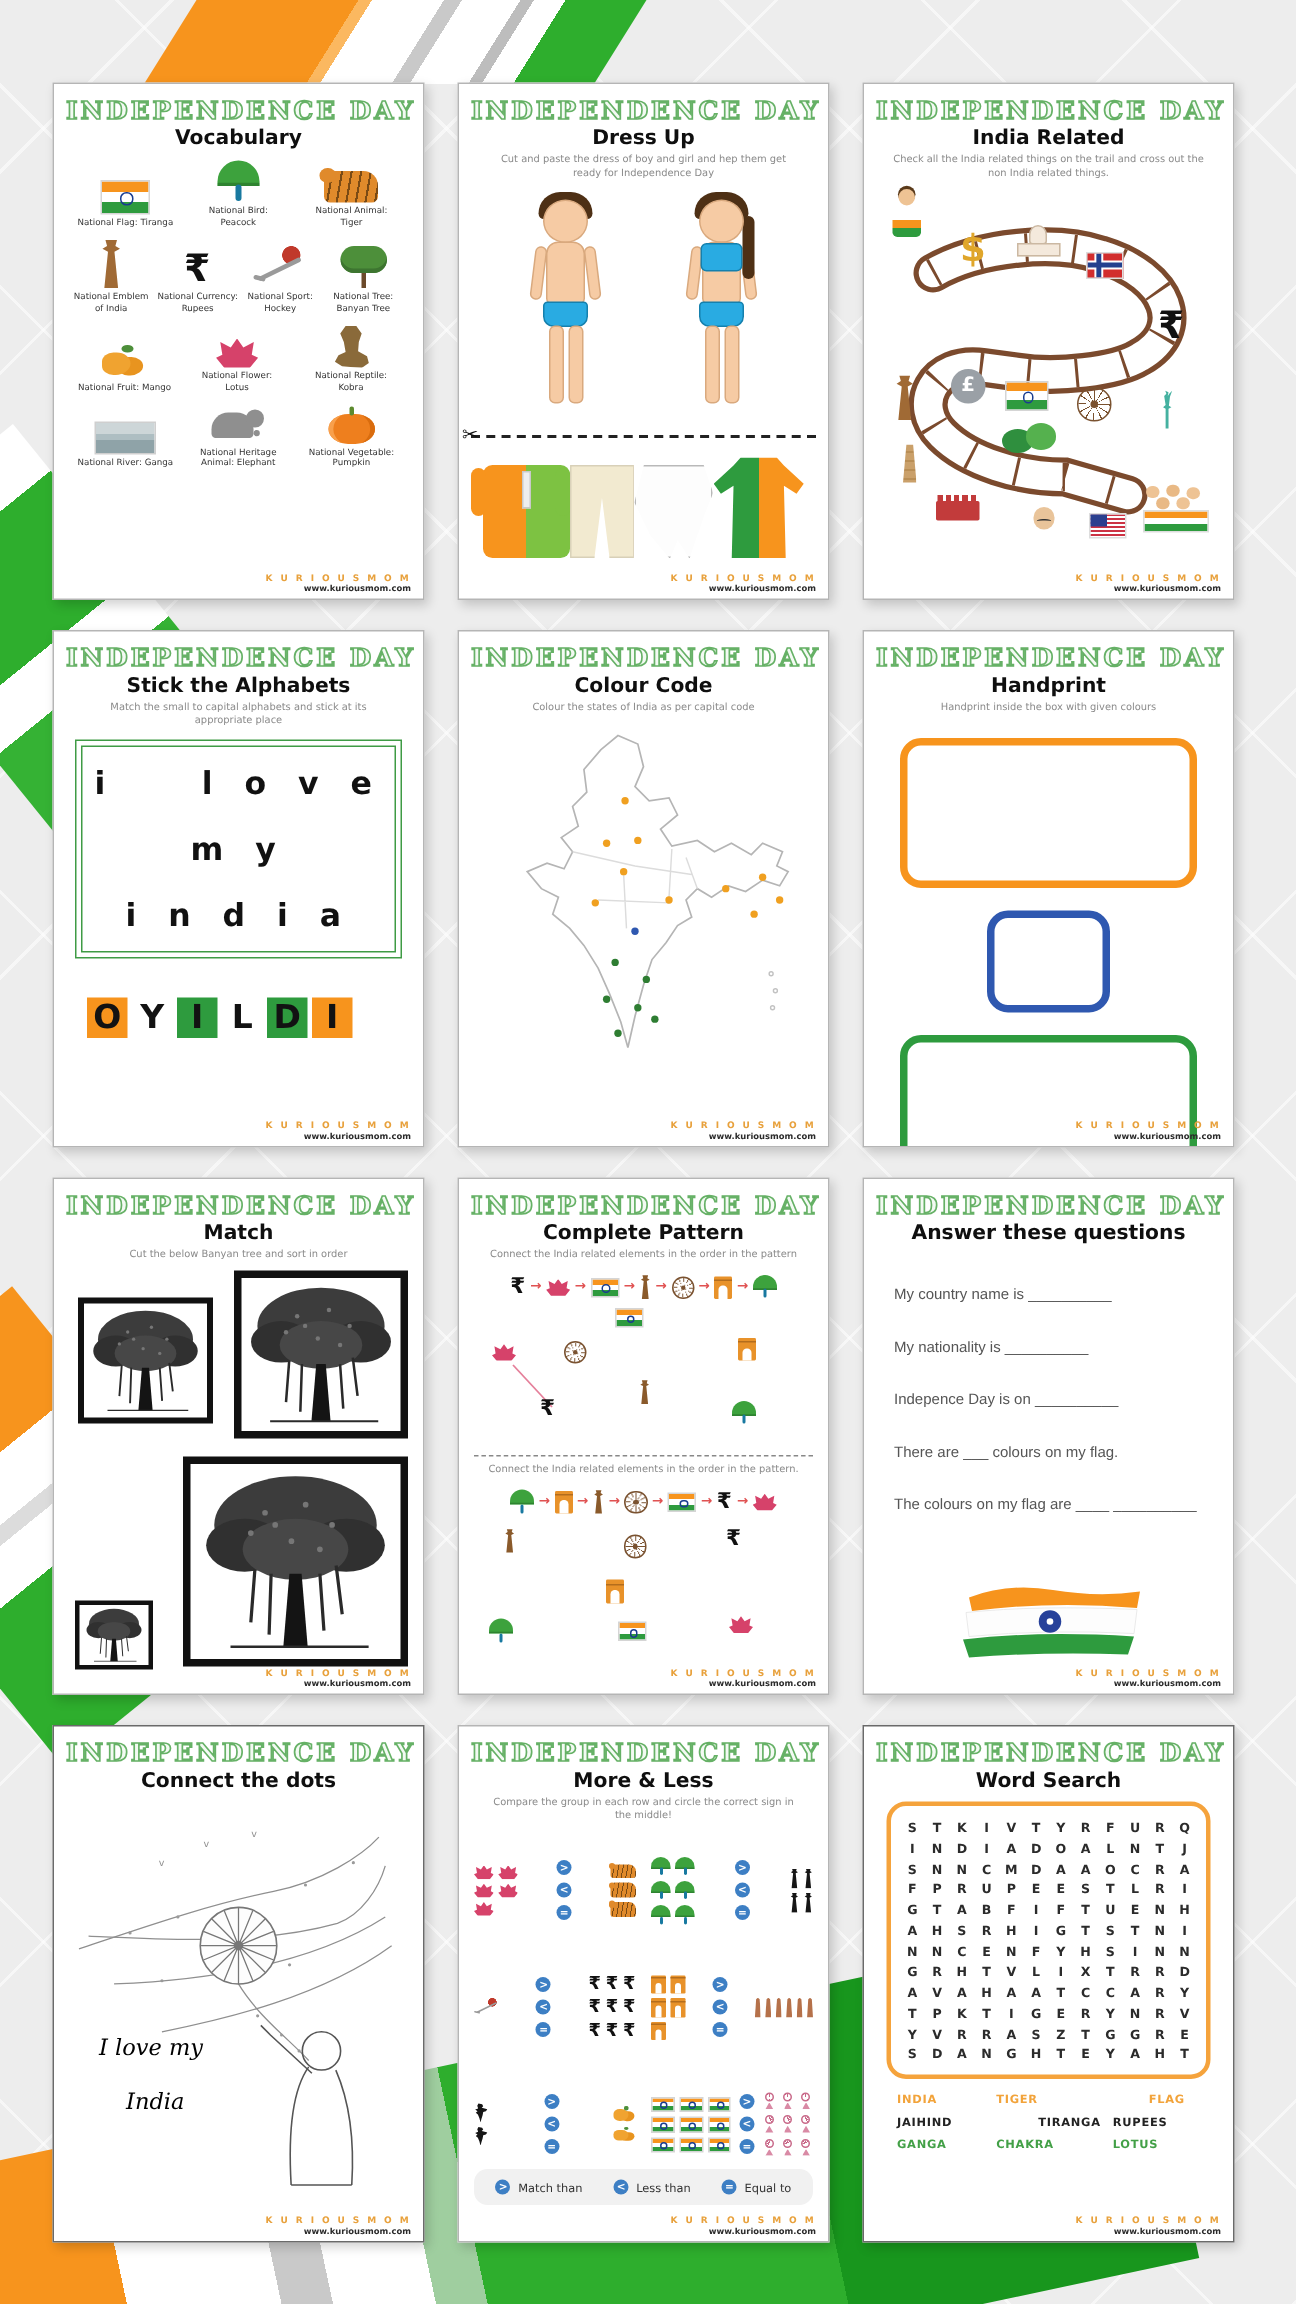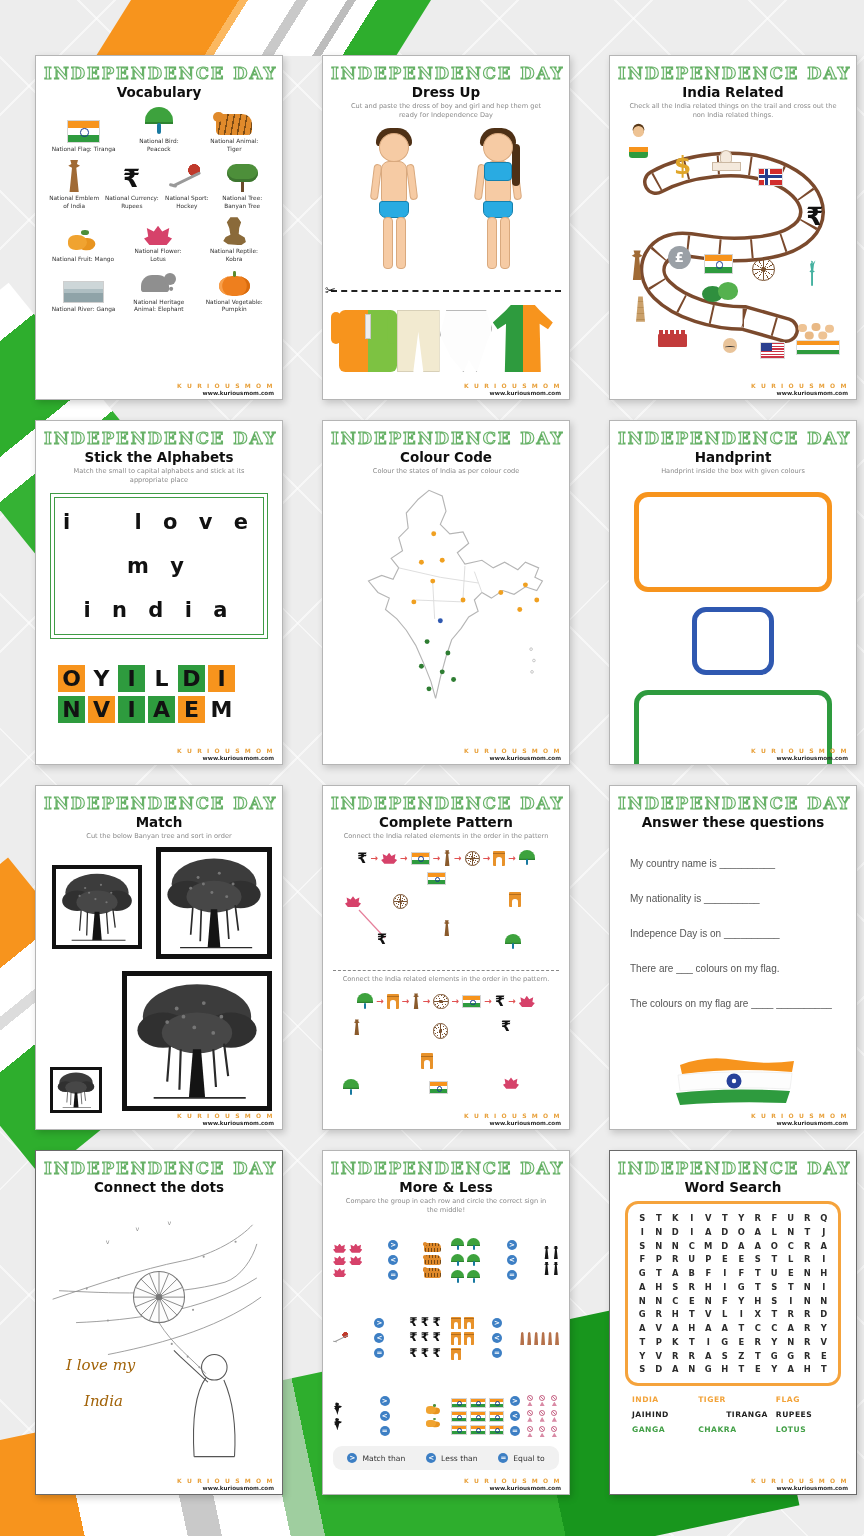--- a/index.html
+++ b/index.html
@@ -13,21 +13,21 @@
   .ribbon-top{left:96px;top:-6px;width:300px;height:62px;transform:skewX(-32deg);transform-origin:left bottom;
     background:linear-gradient(90deg,#f7941d 0 36%,#fbb860 36% 39%,#ffffff 39% 55%,#c9c9c9 55% 59%,#ffffff 59% 72%,#bdbdbd 72% 75%,#ffffff 75% 82%,#2eae2d 82% 100%)}
   .ribbon-left1{left:-96px;top:352px;width:250px;height:150px;transform:rotate(51deg);
     background:linear-gradient(90deg,#ffffff 0 16%,#2eae2d 16% 52%,#ffffff 52% 66%,#35b234 66% 100%)}
   .ribbon-left2{left:-110px;top:930px;width:270px;height:175px;transform:rotate(51deg);
     background:linear-gradient(90deg,#f7941d 0 30%,#ffffff 30% 44%,#dcdcdc 44% 48%,#ffffff 48% 60%,#2eae2d 60% 100%)}
   .ribbon-bottom{left:-70px;top:1455px;width:840px;height:230px;transform:rotate(-12deg);transform-origin:left top;
     background:linear-gradient(90deg,#f7941d 0 16%,#ffffff 16% 28%,#c9c9c9 28% 32%,#ffffff 32% 40%,#9fce9f 40% 44%,#2eae2d 44% 72%,#18961d 72% 100%)}
   
   .grid{position:absolute;left:35px;top:55px;z-index:2;display:grid;
-    grid-template-columns:repeat(3,248px);grid-auto-rows:345px;gap:20px 39px}
+    grid-template-columns:repeat(3,248px);grid-auto-rows:345px;gap:20px 22px}
   .card{position:relative;background:#fff;border:1px solid #b5b5b5;box-shadow:2px 3px 7px rgba(0,0,0,.18);
     box-sizing:border-box;padding:8px 8px 4px;overflow:hidden}
   .card.dark-frame{border:1.5px solid #6a6a6a}
   .ws-header{text-align:center;font-family:"DejaVu Serif",serif;font-weight:bold;font-size:16.5px;letter-spacing:2px;
     color:#f3faf3;-webkit-text-stroke:1.1px #66b166;white-space:nowrap}
   .ws-title{text-align:center;font-weight:bold;font-size:13.5px;color:#0f0f0f;margin-top:1px}
   .ws-instr{text-align:center;font-size:6.6px;color:#8a8a8a;margin-top:2px;line-height:1.4;padding:0 10px}
   .ws-footer{position:absolute;bottom:3px;right:8px;text-align:right;z-index:5}
   .brand{color:#e8a13c;font-size:6px;font-weight:bold;letter-spacing:1.6px}
   .url{color:#2b2b2b;font-size:5.6px;font-weight:bold;margin-top:1px}
@@ -165,21 +165,21 @@
   .pat-scatter{position:relative;height:96px;font-size:8px}
   .scatter-item{position:absolute}
   .ex-line{position:absolute;left:0;top:0}
   .pat-divider{border-top:1px dashed #888;margin:4px 2px}
   
   .q-list{margin:28px 12px 0;display:flex;flex-direction:column;gap:24px}
   .q-line{font-family:"Liberation Sans",sans-serif;font-size:10px;color:#555}
   .q-flag{position:absolute;left:50%;bottom:16px;transform:translateX(-50%)}
   
   .cd-area{position:relative;width:230px;height:268px}
-  .cd-caption{position:absolute;left:22px;top:152px;font-family:"DejaVu Serif",serif;font-style:italic;font-size:15px;color:#a16207;line-height:2.4}
+  .cd-caption{position:absolute;left:22px;top:152px;font-family:"DejaVu Serif",serif;font-style:italic;font-size:15px;color:#000000;line-height:2.4}
   .cd-caption .l2{margin-left:18px}
   
   .ml-grid{display:grid;grid-template-columns:1fr 1fr;column-gap:10px;row-gap:16px;margin-top:14px;padding:0 2px}
   .ml-group{display:flex;align-items:center;justify-content:space-between;gap:3px;min-height:62px}
   .ml-cluster{display:grid;gap:3px;justify-items:center;align-items:center;font-size:6.6px}
   .ml-signs{display:flex;flex-direction:column;gap:5px}
   .sign{display:inline-block;width:10px;height:10px;border-radius:50%;background:#3d7fc4;color:#fff;font-weight:bold;font-size:7px;line-height:10px;text-align:center}
   .legend-bar{position:absolute;bottom:24px;left:10px;right:10px;background:#f1f1f1;border-radius:9px;display:flex;justify-content:space-around;padding:7px 4px}
   .legend-item{display:flex;align-items:center;gap:5px}
   .legend-label{font-size:7.6px;color:#333}
@@ -355,32 +355,31 @@
       <div class="ws-header">INDEPENDENCE DAY</div>
       <div class="ws-title">Stick the Alphabets</div>
       <div class="ws-instr">Match the small to capital alphabets and stick at its appropriate place</div>
       <div class="alpha-box">
           <div class="alpha-line">i    l o v e</div>
           <div class="alpha-line">m y</div>
           <div class="alpha-line">i n d i a</div>
         </div>
       <div class="tile-rows">
           <div class="tile-row"><span class="tile tile-orange">O</span><span class="tile tile-white">Y</span><span class="tile tile-green">I</span><span class="tile tile-white">L</span><span class="tile tile-green">D</span><span class="tile tile-orange">I</span></div>
-          <div class="tile-row"><span class="tile tile-green">N</span><span class="tile tile-orange">V</span><span class="tile tile-green">I</span><span class="tile tile-green">A</span><span class="tile tile-orange">E</span><span class="tile tile-white">M</span></div>
         </div>
       <div class="ws-footer">
         <div class="brand">K U R I O U S M O M</div>
         <div class="url">www.kuriousmom.com</div>
       </div>
     </div>
 
     <div class="card">
       <div class="ws-header">INDEPENDENCE DAY</div>
       <div class="ws-title">Colour Code</div>
-      <div class="ws-instr">Colour the states of India as per colour code</div>
+      <div class="ws-instr">Colour the states of India as per capital code</div>
       <div class="map-wrap">
         <svg width="208" height="236" viewBox="0 0 220 240">
           <path d="M80 14 L92 4 L106 10 L110 26 L104 40 L114 50 L128 48 L134 60 L122 70 L130 82 L148 78 L160 86 L172 80 L186 88 L194 80 L208 86 L204 96 L212 100 L206 110 L194 106 L182 114 L170 110 L158 118 L148 112 L140 120 L144 132 L134 138 L126 150 L116 162 L110 180 L104 202 L99 224 L94 206 L86 186 L78 168 L68 152 L58 140 L46 130 L50 118 L38 112 L28 100 L42 94 L54 98 L60 86 L52 76 L64 68 L60 54 L70 44 L68 28 Z" fill="#ffffff" stroke="#b5b5b5" stroke-width="1.2"></path>
           <path d="M60 86 L104 96 M104 96 L144 102 M78 120 L128 122 M96 102 L98 140 M130 84 L128 118 M148 112 L140 90" fill="none" stroke="#dcdcdc" stroke-width="1"></path>
           <circle cx="200" cy="172" r="1.4" fill="none" stroke="#c2c2c2"></circle>
           <circle cx="203" cy="184" r="1.4" fill="none" stroke="#c2c2c2"></circle>
           <circle cx="201" cy="196" r="1.4" fill="none" stroke="#c2c2c2"></circle>
           <g>
               <circle cx="97" cy="50" r="2.6" fill="#f0a020"></circle>
               <circle cx="84" cy="80" r="2.6" fill="#f0a020"></circle>
@@ -945,21 +944,21 @@
             <span class="ws-letter">E</span>
             <span class="ws-letter">Y</span>
             <span class="ws-letter">A</span>
             <span class="ws-letter">H</span>
             <span class="ws-letter">T</span>
           </div>
       </div>
       <div class="ws-words">
           <span class="ws-word" style="color: rgb(242, 163, 58);">INDIA</span>
           <span class="ws-word" style="color: rgb(242, 163, 58);">TIGER</span>
-          <span class="ws-word" style="color: rgb(242, 163, 58);">FLAG</span>
+          <span class="ws-word" style="color: rgb(242, 163, 58); margin-left: 24px;">FLAG</span>
           <span class="ws-word" style="color: rgb(34, 34, 34);">JAIHIND</span>
           <span class="ws-word" style="color: rgb(34, 34, 34); margin-left: 28px;">TIRANGA</span>
           <span class="ws-word" style="color: rgb(34, 34, 34);">RUPEES</span>
           <span class="ws-word" style="color: rgb(67, 160, 71);">GANGA</span>
           <span class="ws-word" style="color: rgb(67, 160, 71);">CHAKRA</span>
           <span class="ws-word" style="color: rgb(67, 160, 71);">LOTUS</span>
         </div>
       <div class="ws-footer">
         <div class="brand">K U R I O U S M O M</div>
         <div class="url">www.kuriousmom.com</div>

